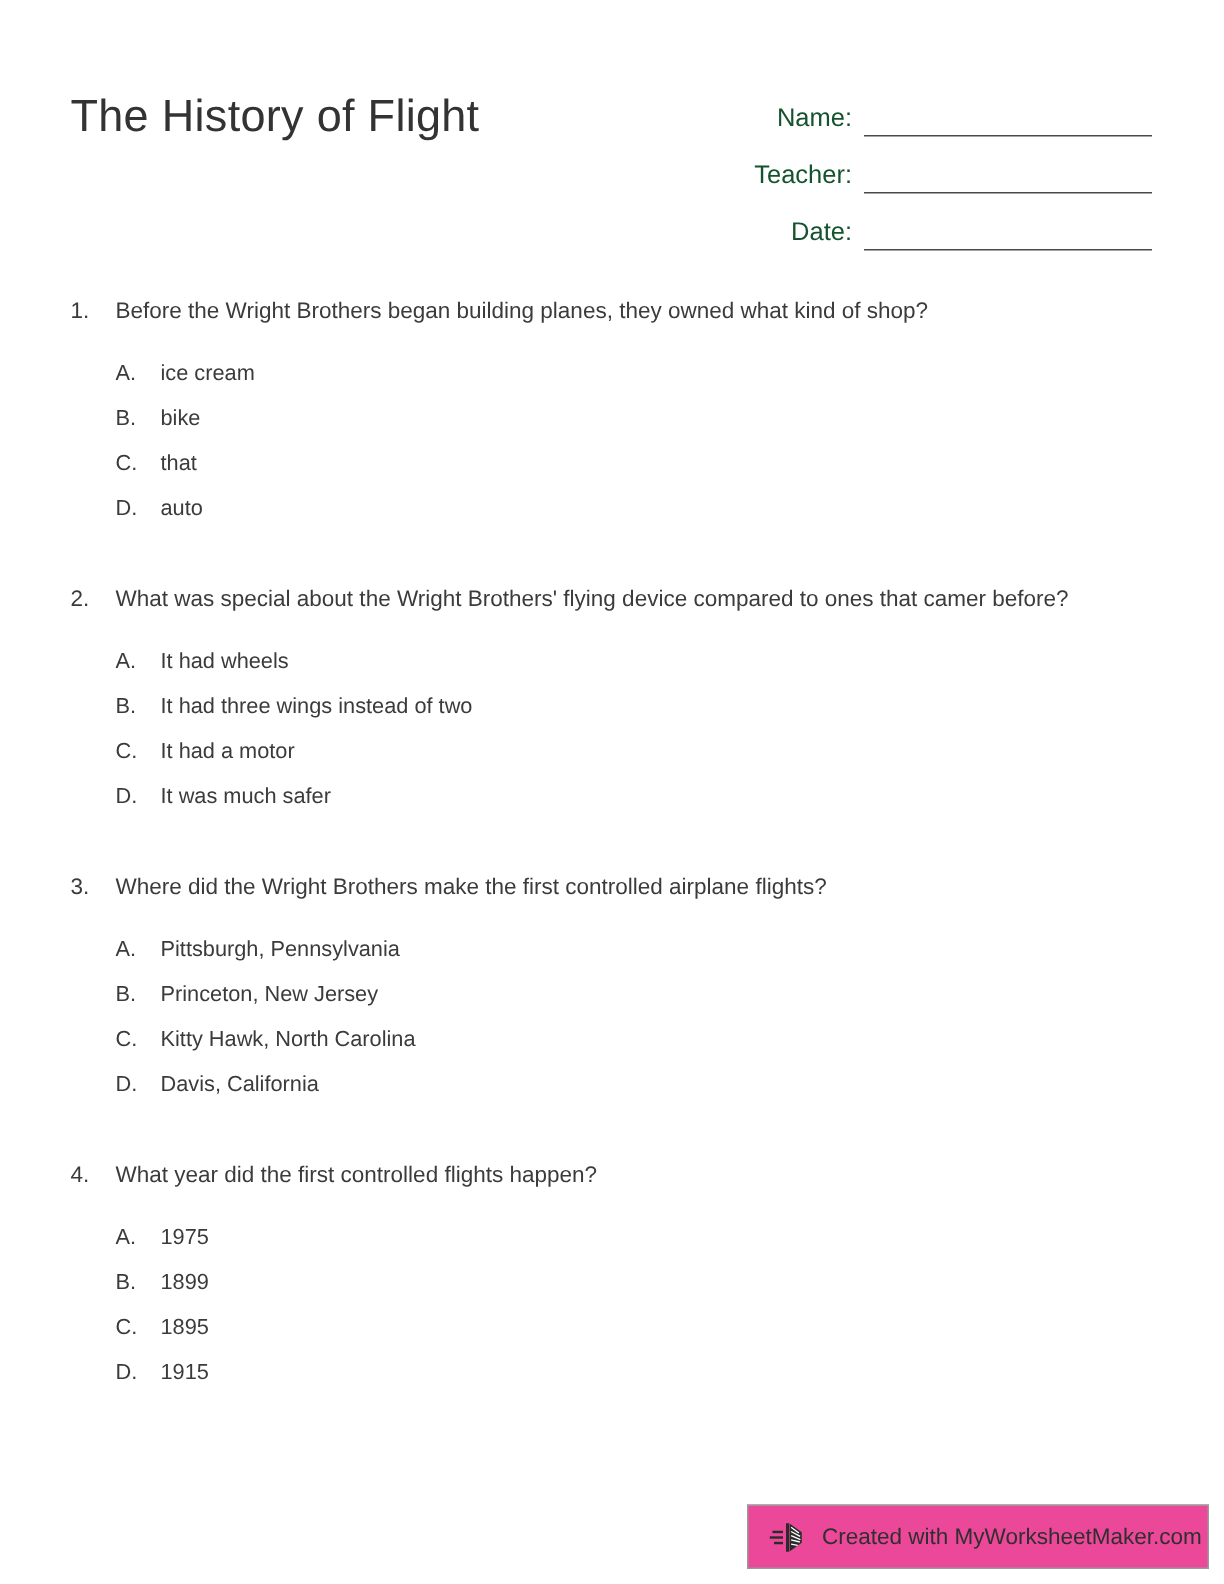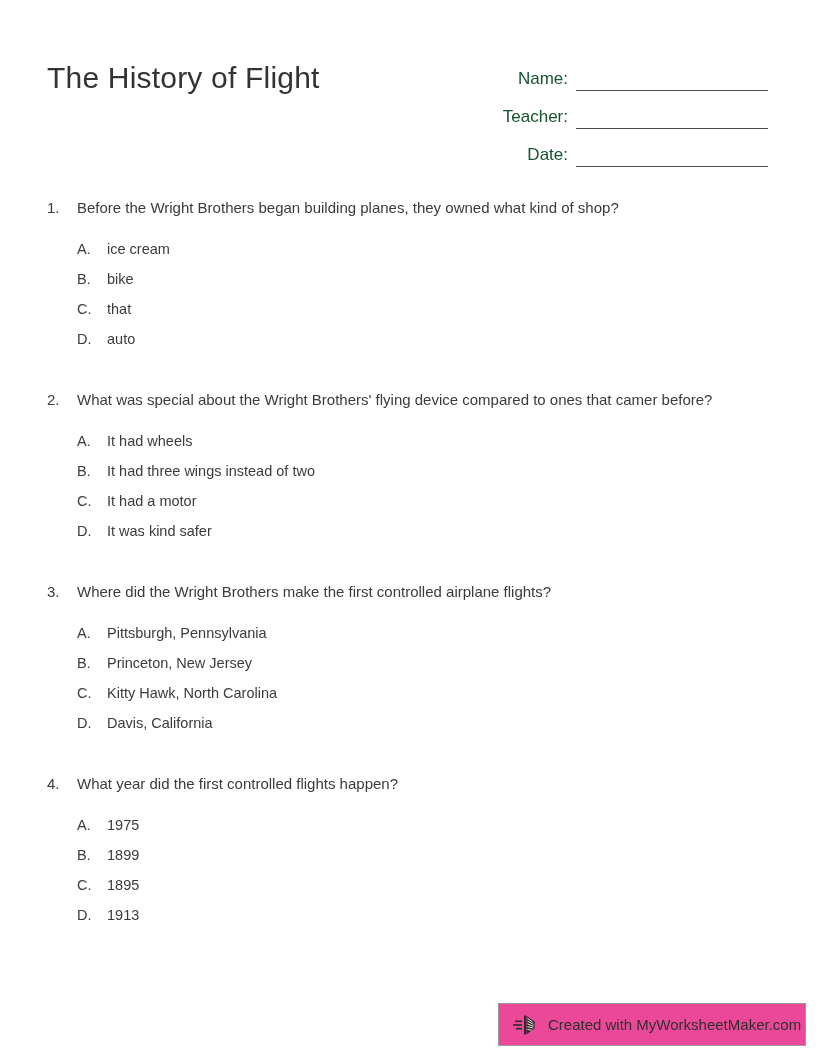--- a/index.html
+++ b/index.html
@@ -206,21 +206,21 @@
         <div class="option-line">
           <span class="option-letter">B.</span>
           <span class="option-text">It had three wings instead of two</span>
         </div>
         <div class="option-line">
           <span class="option-letter">C.</span>
           <span class="option-text">It had a motor</span>
         </div>
         <div class="option-line">
           <span class="option-letter">D.</span>
-          <span class="option-text">It was kind safer</span>
+          <span class="option-text">It was much safer</span>
         </div>
       </div>
     </div>
 
     <div class="question-block">
       <div class="question-line">
         <span class="question-number">3.</span>
         <span class="question-text">Where did the Wright Brothers make the first controlled airplane flights?</span>
       </div>
       <div class="options">
@@ -256,21 +256,21 @@
         <div class="option-line">
           <span class="option-letter">B.</span>
           <span class="option-text">1899</span>
         </div>
         <div class="option-line">
           <span class="option-letter">C.</span>
           <span class="option-text">1895</span>
         </div>
         <div class="option-line">
           <span class="option-letter">D.</span>
-          <span class="option-text">1913</span>
+          <span class="option-text">1915</span>
         </div>
       </div>
     </div>
 
   </div>
 
   <div class="footer-badge">
     <svg class="badge-logo" viewBox="0 0 26 26">
       <g fill="#2b2b2b">
         <rect x="2" y="8.5" width="7" height="1.6"></rect>

